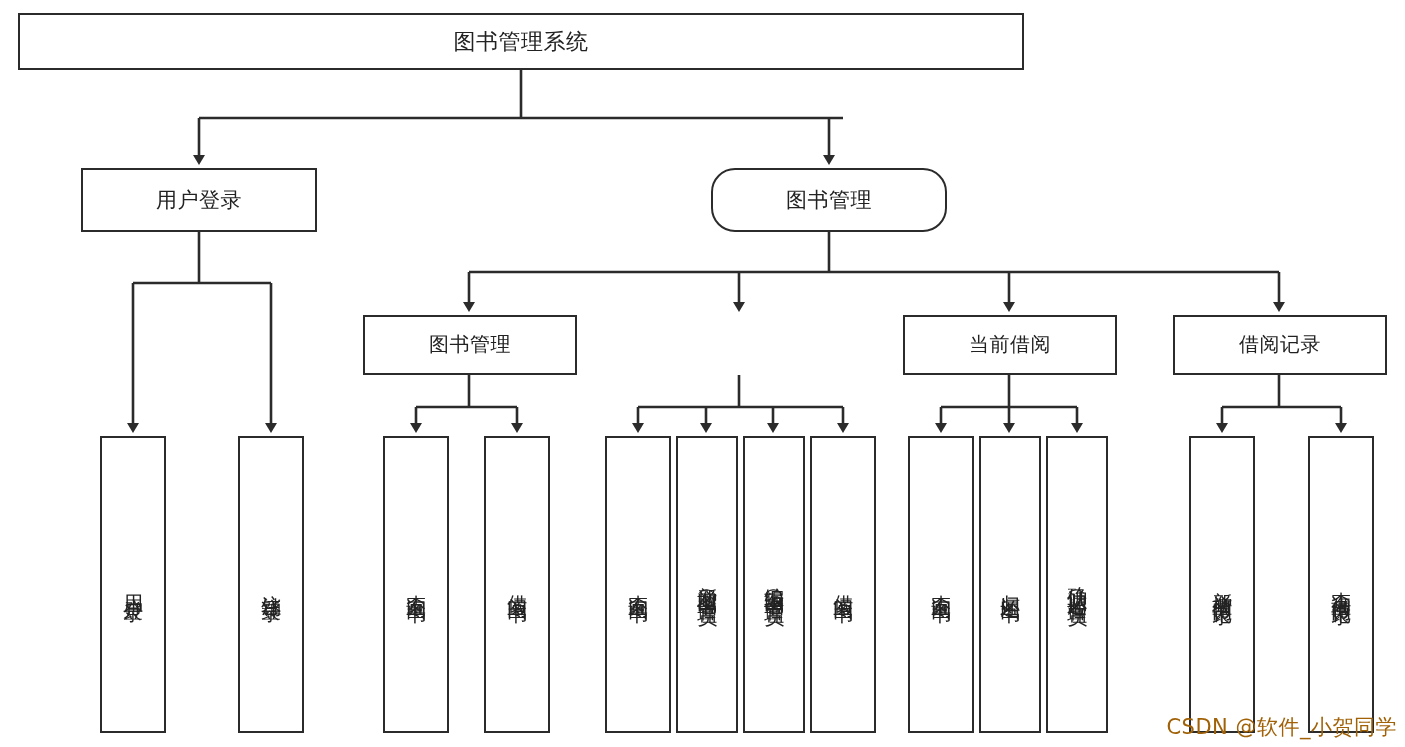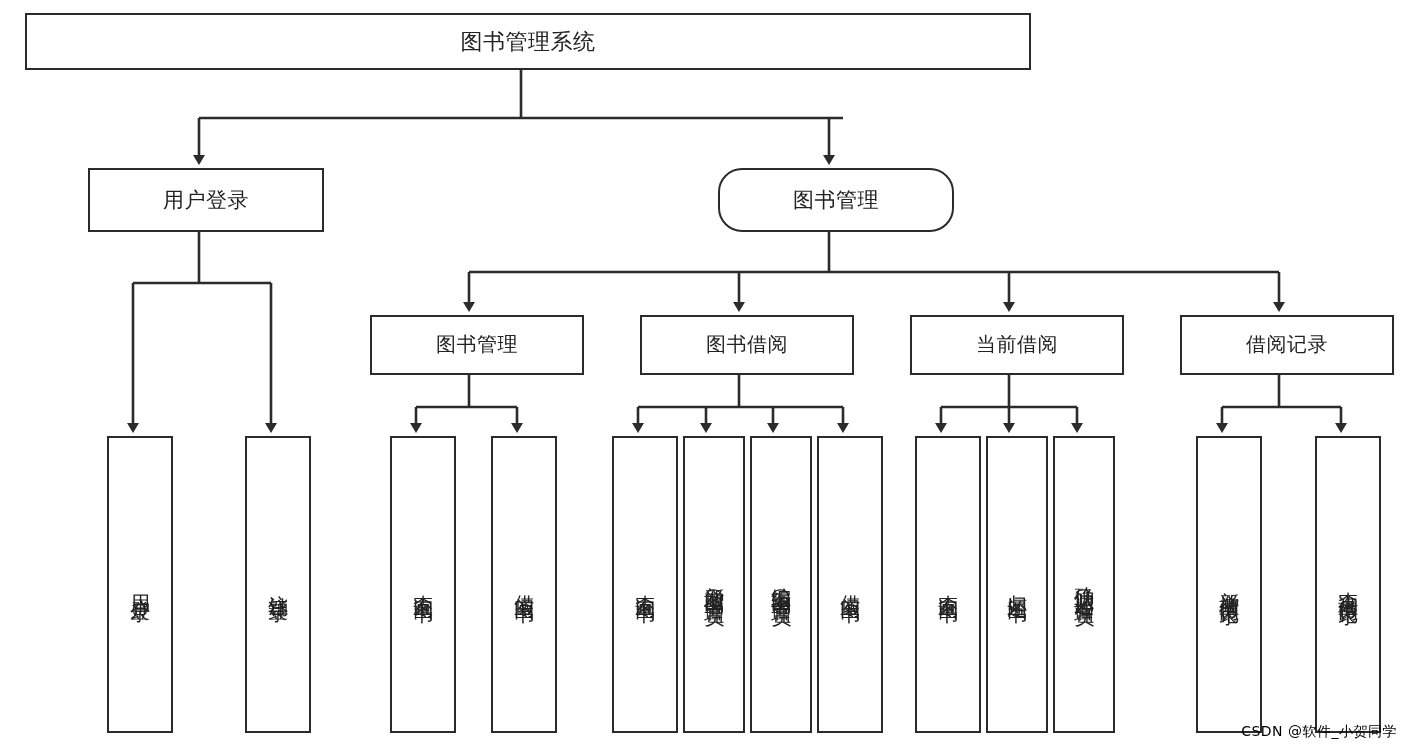--- a/index.html
+++ b/index.html
@@ -29,21 +29,20 @@
   }
   .node {
     position: absolute;
     box-sizing: border-box;
     background: #ffffff;
     border: 2px solid #2b2b2b;
     display: flex;
     align-items: center;
     justify-content: center;
     z-index: 2;
-    margin-left: 7px;
   }
   .node-label {
     font-size: 21px;
     line-height: 1.18;
     color: #222222;
     letter-spacing: 0.5px;
     white-space: nowrap;
     text-align: center;
   }
   .node.root .node-label { font-size: 22px; }
@@ -61,22 +60,22 @@
     font-size: 20px;
     line-height: 1.28;
     letter-spacing: 3px;
     white-space: normal;
     max-height: 100%;
   }
   .watermark {
     position: absolute;
     right: 8px;
     bottom: 6px;
-    font-size: 14px;
-    color: #000000;
+    font-size: 21px;
+    color: #a16207;
     letter-spacing: 0.5px;
     z-index: 5;
     white-space: nowrap;
     font-family: "DejaVu Sans", "Liberation Sans", sans-serif;
   }
 </style>
 </head>
 <body>
 
 <div id="diagram-canvas">
@@ -138,23 +137,20 @@
   <div class="node level2" style="left:81px; top:168px; width:236px; height:64px;">
     <span class="node-label">用户登录</span>
   </div>
   <div class="node level2" style="left:711px; top:168px; width:236px; height:64px;border-radius:24px;">
     <span class="node-label">图书管理</span>
   </div>
 
   <div class="node level3" style="left:363px; top:315px; width:214px; height:60px;">
     <span class="node-label">图书管理</span>
   </div>
-  <div class="node level3" style="left:633px; top:315px; width:214px; height:60px;">
-    <span class="node-label">图书借阅</span>
-  </div>
   <div class="node level3" style="left:1173px; top:315px; width:214px; height:60px;">
     <span class="node-label">借阅记录</span>
   </div>
   <div class="node level3" style="left:903px; top:315px; width:214px; height:60px;">
     <span class="node-label">当前借阅</span>
   </div>
 
   <div class="node leaf" style="left:100px; top:436px; width:66px; height:297px;">
     <span class="node-label">用户登录</span>
   </div>

